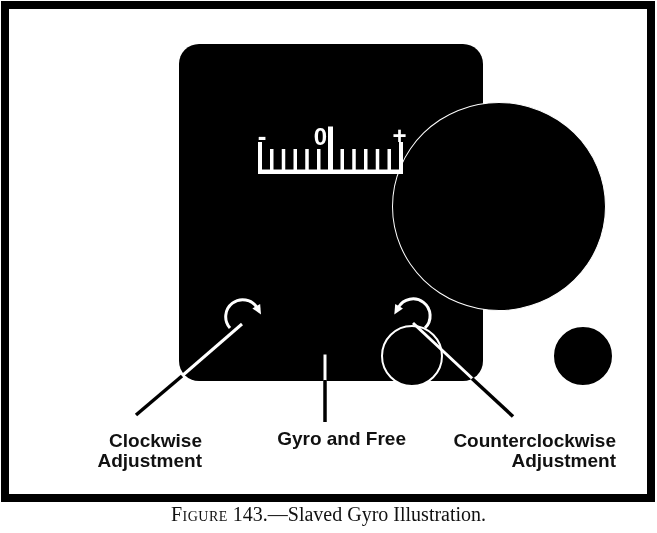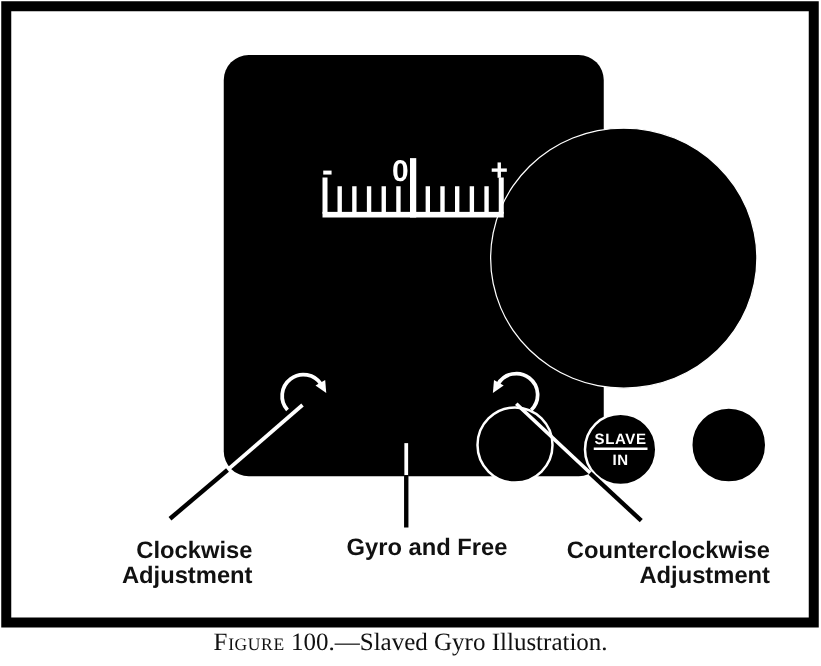--- a/index.html
+++ b/index.html
@@ -36,24 +36,20 @@
 </head>
 <body>
 
 <div class="page">
 
   <div class="frame">
 
     <div class="panel">
       <div class="gauge"></div>
       <div class="knob knob-left"></div>
-      <div class="pushbtn">
-        <span class="l1">SLAVE</span>
-        <span class="l2">IN</span>
-      </div>
       <div class="knob knob-right"></div>
     </div>
 
     <svg class="overlay" viewBox="0 0 657 533">
 
       <g>
         <rect x="249" y="160.5" width="145" height="4.5" fill="#fff"></rect>
         <rect x="249" y="133" width="4" height="29" fill="#fff"></rect>
         <rect x="390" y="133" width="4" height="29" fill="#fff"></rect>
         <rect x="261" y="140" width="3.5" height="22" fill="#fff"></rect>
@@ -104,16 +100,16 @@
       <div>Gyro and Free</div>
     </div>
     <div class="callout callout-3">
       <div>Counterclockwise</div>
       <div>Adjustment</div>
     </div>
 
   </div>
 
   <div class="caption">
-    <span class="fw">Figure</span><span> 100.—Slaved Gyro Illustration.</span>
+    <span class="fw">Figure</span><span> 143.—Slaved Gyro Illustration.</span>
   </div>
 
 </div>
 
 </body></html>

